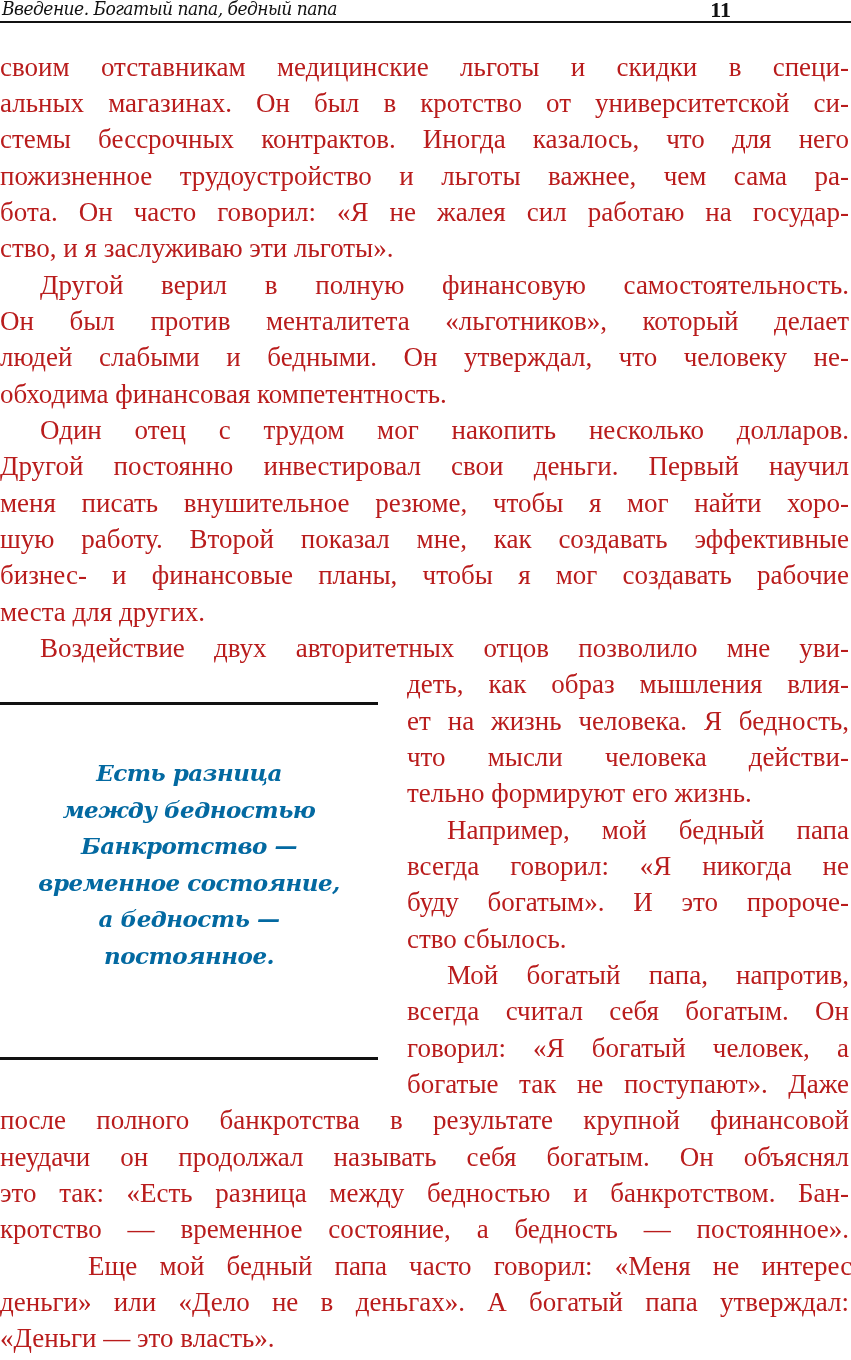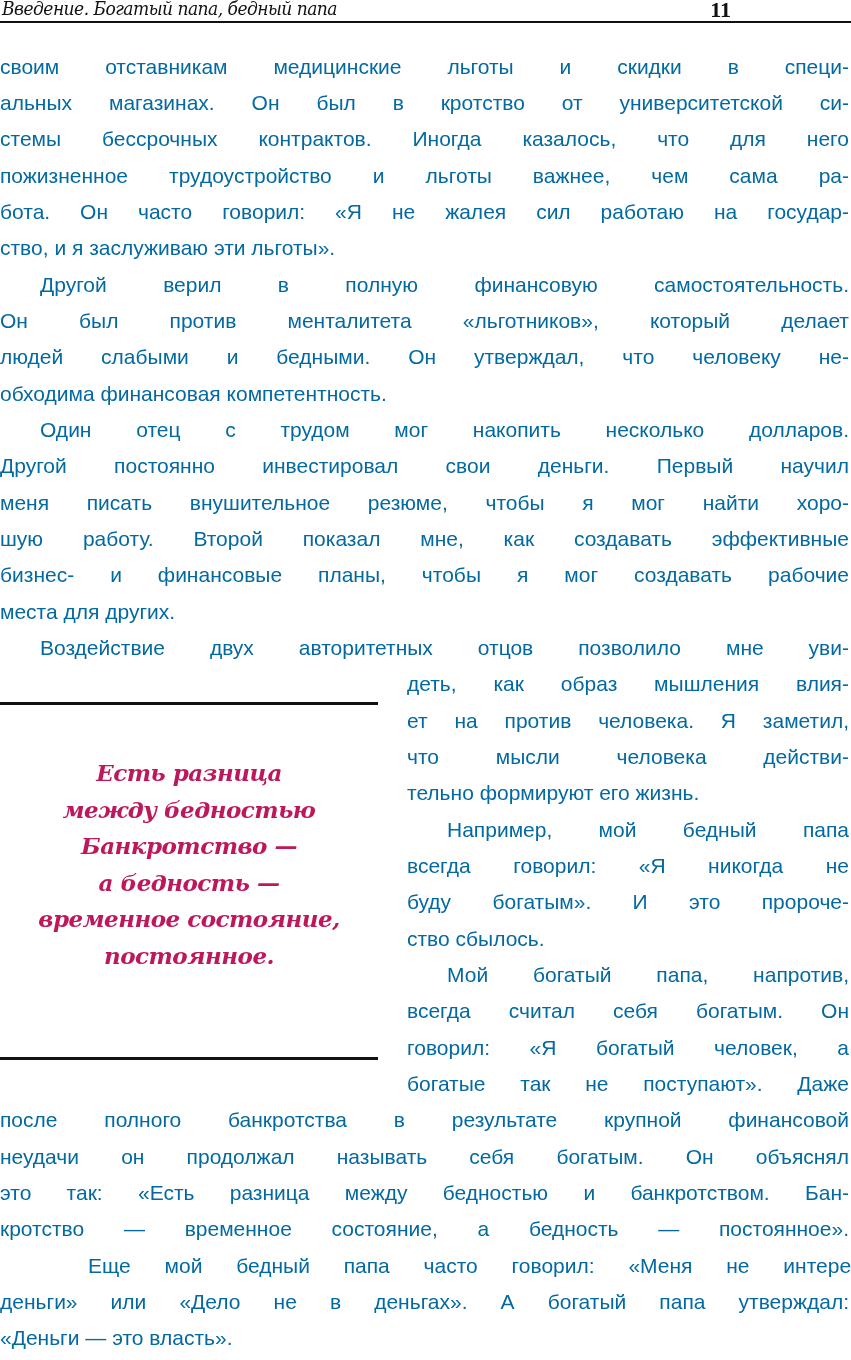--- a/index.html
+++ b/index.html
@@ -14,33 +14,33 @@
   }
   .running-head .pageno {
     position: absolute; right: 2px; top: -3px;
     font-family: "Liberation Serif", serif; font-weight: bold; font-size: 22px; color: #111;
   }
   .running-head .rule {
     position: absolute; left: 0; top: 21px; width: 851px; height: 2px; background: #111;
   }
   .line {
     position: absolute; left: 0; height: 36px;
-    font-family: Liberation Sans, sans-serif; font-size: 21px; line-height: 36px;
-    white-space: nowrap; color: #0369a1;
+    font-family: Liberation Serif, serif; font-size: 27px; line-height: 36px;
+    white-space: nowrap; color: #b91c1c;
     text-align: justify; text-align-last: justify;
   }
   .line.full { width: 849px; }
   .line.narrow { left: 407px; width: 442px; }
   .line.last { text-align-last: left; }
   .line.indent { text-indent: 40px; }
   .pq-rule { position: absolute; left: 0; width: 378px; height: 3px; background: #111; }
   .pullquote {
     position: absolute; left: 0; top: 755px; width: 378px;
     font-family: "DejaVu Serif", serif; font-style: italic; font-weight: bold;
-    font-size: 23px; line-height: 36.5px; text-align: center; color: #be185d;
+    font-size: 23px; line-height: 36.5px; text-align: center; color: #0369a1;
     letter-spacing: -0.5px;
   }
   .pullquote div { white-space: nowrap; }
 </style>
 </head>
 <body>
 
 <div class="page">
 
   <div class="running-head">
@@ -63,21 +63,21 @@
       <div class="line full indent" style="top: 412px;">Один отец с трудом мог накопить несколько долларов.</div>
       <div class="line full" style="top: 448px;">Другой постоянно инвестировал свои деньги. Первый научил</div>
       <div class="line full" style="top: 485px;">меня писать внушительное резюме, чтобы я мог найти хоро-</div>
       <div class="line full" style="top: 521px;">шую работу. Второй показал мне, как создавать эффективные</div>
       <div class="line full" style="top: 557px;">бизнес- и финансовые планы, чтобы я мог создавать рабочие</div>
       <div class="line full last" style="top: 594px;">места для других.</div>
       <div class="line full indent" style="top: 630px;">Воздействие двух авторитетных отцов позволило мне уви-</div>
     </div>
   <div id="body-narrow">
       <div class="line narrow" style="top: 666px;">деть, как образ мышления влия-</div>
-      <div class="line narrow" style="top: 703px;">ет на против человека. Я заметил,</div>
+      <div class="line narrow" style="top: 703px;">ет на жизнь человека. Я бедность,</div>
       <div class="line narrow" style="top: 739px;">что мысли человека действи-</div>
       <div class="line narrow last" style="top: 775px;">тельно формируют его жизнь.</div>
       <div class="line narrow indent" style="top: 812px;">Например, мой бедный папа</div>
       <div class="line narrow" style="top: 848px;">всегда говорил: «Я никогда не</div>
       <div class="line narrow" style="top: 884px;">буду богатым». И это пророче-</div>
       <div class="line narrow last" style="top: 921px;">ство сбылось.</div>
       <div class="line narrow indent" style="top: 957px;">Мой богатый папа, напротив,</div>
       <div class="line narrow" style="top: 993px;">всегда считал себя богатым. Он</div>
       <div class="line narrow" style="top: 1030px;">говорил: «Я богатый человек, а</div>
       <div class="line narrow" style="top: 1066px;">богатые так не поступают». Даже</div>
@@ -90,19 +90,19 @@
       <div class="line full indent" style="top: 1248px; margin-left: 48px;">Еще мой бедный папа часто говорил: «Меня не интересуют</div>
       <div class="line full" style="top: 1284px;">деньги» или «Дело не в деньгах». А богатый папа утверждал:</div>
       <div class="line full last" style="top: 1320px;">«Деньги — это власть».</div>
     </div>
 
   <div class="pq-rule" id="pq-rule-top" style="top: 702px;"></div>
   <div class="pullquote" id="pullquote">
       <div>Есть разница</div>
       <div>между бедностью</div>
       <div>Банкротство —</div>
+      <div>временное состояние,</div>
       <div>а бедность —</div>
-      <div>временное состояние,</div>
       <div>постоянное.</div>
     </div>
   <div class="pq-rule" id="pq-rule-bottom" style="top: 1057px;"></div>
 
 </div>
 
 </body></html>

